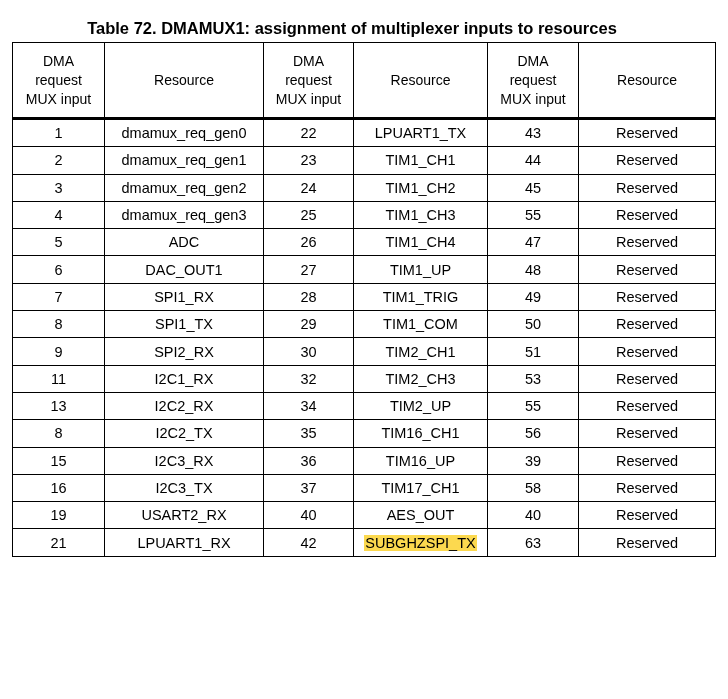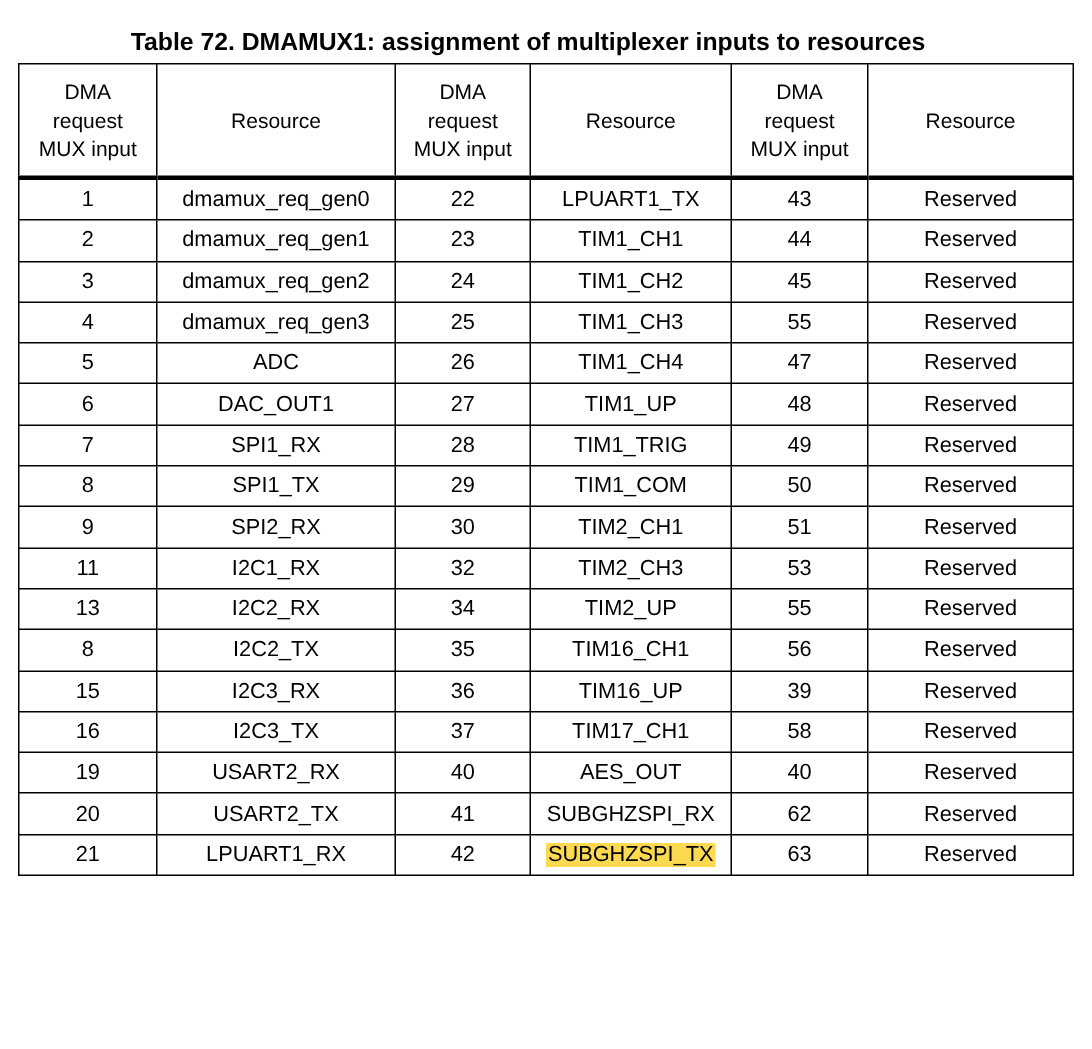--- a/index.html
+++ b/index.html
@@ -155,28 +155,20 @@
       </tr>
       <tr>
         <td><span>19</span></td>
         <td><span>USART2_RX</span></td>
         <td><span>40</span></td>
         <td><span>AES_OUT</span></td>
         <td><span>40</span></td>
         <td><span>Reserved</span></td>
       </tr>
       <tr>
-        <td><span>20</span></td>
-        <td><span>USART2_TX</span></td>
-        <td><span>41</span></td>
-        <td><span>SUBGHZSPI_RX</span></td>
-        <td><span>62</span></td>
-        <td><span>Reserved</span></td>
-      </tr>
-      <tr>
         <td><span>21</span></td>
         <td><span>LPUART1_RX</span></td>
         <td><span>42</span></td>
         <td><span class="hl" style="background: rgb(252, 217, 79);">SUBGHZSPI_TX</span></td>
         <td><span>63</span></td>
         <td><span>Reserved</span></td>
       </tr>
     </tbody>
 </table>
 

